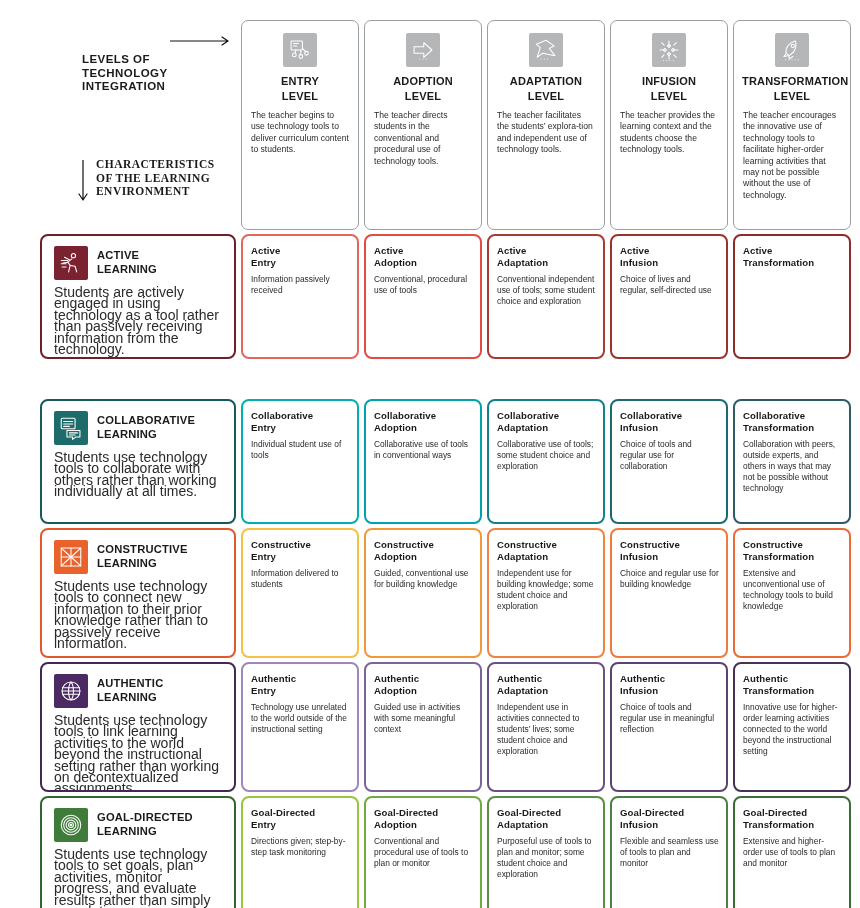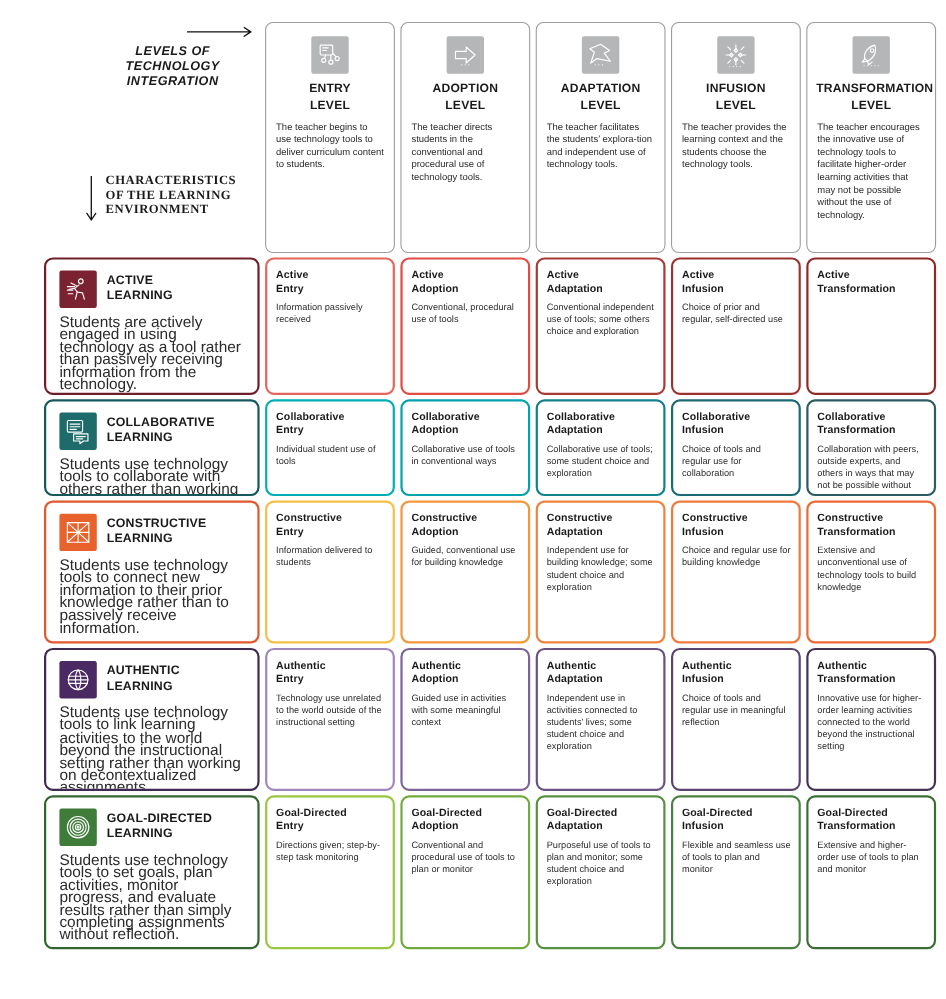--- a/index.html
+++ b/index.html
@@ -30,24 +30,23 @@
   
   .hdr-row{display:contents;}
   .axis-cell{
     position:relative;
     height:210px;
     padding-top:6px;
     box-sizing:border-box;
   }
   .levels-axis{
     position:absolute;
-    right:4px;top:4px;
-    text-align:center;
+    right:4px;top:16px;
+    text-align:left;
     width:150px;
-    font-style:italic;
   }
   .arrow-h{
     display:block;
     margin:0 0 7px auto;
     width:62px;height:10px;
   }
   .axis-title{
     font-size:11.5px;
     font-weight:bold;
     letter-spacing:.45px;
@@ -157,21 +156,21 @@
   }
   .cell-title .ct2{display:block;}
   .cell-desc{
     font-size:8.4px;
     line-height:11px;
     color:#2a2a2a;
   }
 
   
   .r0 .rowlabel,.r0 .cell{height:125px;}
-  .r1 .rowlabel,.r1 .cell{height:88px;}
+  .r1 .rowlabel,.r1 .cell{height:125px;margin-top:36px;}
   .r2 .rowlabel,.r2 .cell{height:130px;}
   .r3 .rowlabel,.r3 .cell{height:130px;}
   .r4 .rowlabel,.r4 .cell{height:140px;}
 </style>
 </head>
 <body>
 
 <div class="matrix">
   <div class="grid" id="grid">
       <div class="hdr-row"><div class="axis-cell">
@@ -256,24 +255,24 @@
           </div>
           <div class="rl-desc">Students are actively engaged in using technology as a tool rather than passively receiving information from the technology.</div>
         </div><div class="cell" style="border-color:#e2665c">
           <div class="cell-title"><span>Active</span><span class="ct2">Entry</span></div>
           <div class="cell-desc">Information passively received</div>
         </div><div class="cell" style="border-color:#e14b42">
           <div class="cell-title"><span>Active</span><span class="ct2">Adoption</span></div>
           <div class="cell-desc">Conventional, procedural use of tools</div>
         </div><div class="cell" style="border-color:#a83a34">
           <div class="cell-title"><span>Active</span><span class="ct2">Adaptation</span></div>
-          <div class="cell-desc">Conventional independent use of tools; some others choice and exploration</div>
+          <div class="cell-desc">Conventional independent use of tools; some student choice and exploration</div>
         </div><div class="cell" style="border-color:#9c322e">
           <div class="cell-title"><span>Active</span><span class="ct2">Infusion</span></div>
-          <div class="cell-desc">Choice of prior and regular, self-directed use</div>
+          <div class="cell-desc">Choice of lives and regular, self-directed use</div>
         </div><div class="cell" style="border-color:#8f2a28">
           <div class="cell-title"><span>Active</span><span class="ct2">Transformation</span></div>
         </div></div>
       <div class="mrow r1"><div class="rowlabel" style="border-color:#16595c">
           <div class="rl-head">
             <div class="rl-icon" style="background:#1d6b6b">
               <svg viewBox="0 0 32 32" width="26" height="26" fill="none" stroke="#ffffff" stroke-width="1.3" stroke-linecap="round" stroke-linejoin="round">
                 <rect x="4" y="4" width="17" height="13" rx="1.2"></rect>
                 <path d="M7 8h11M7 11h11M7 14h7"></path>
                 <path d="M11 19h16v8h-5l-4 3v-3h-7z"></path>

